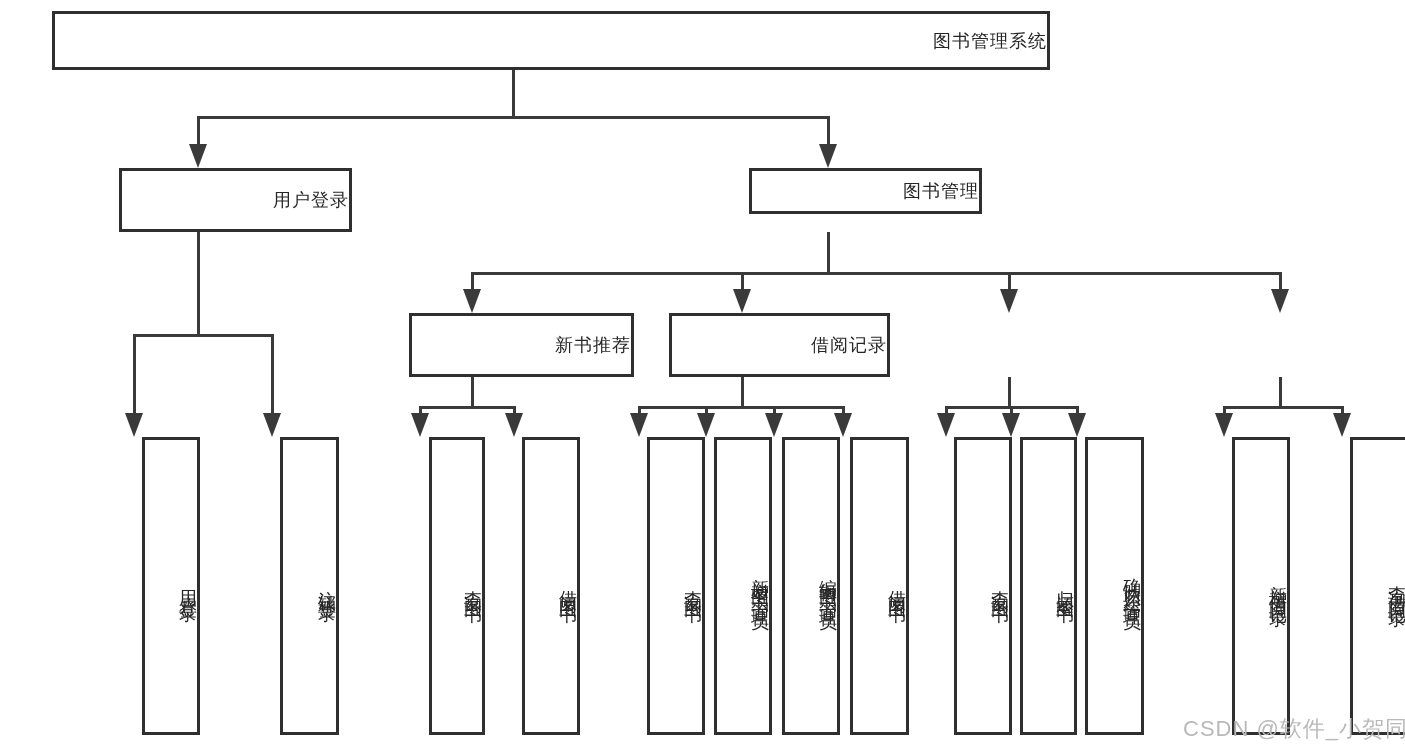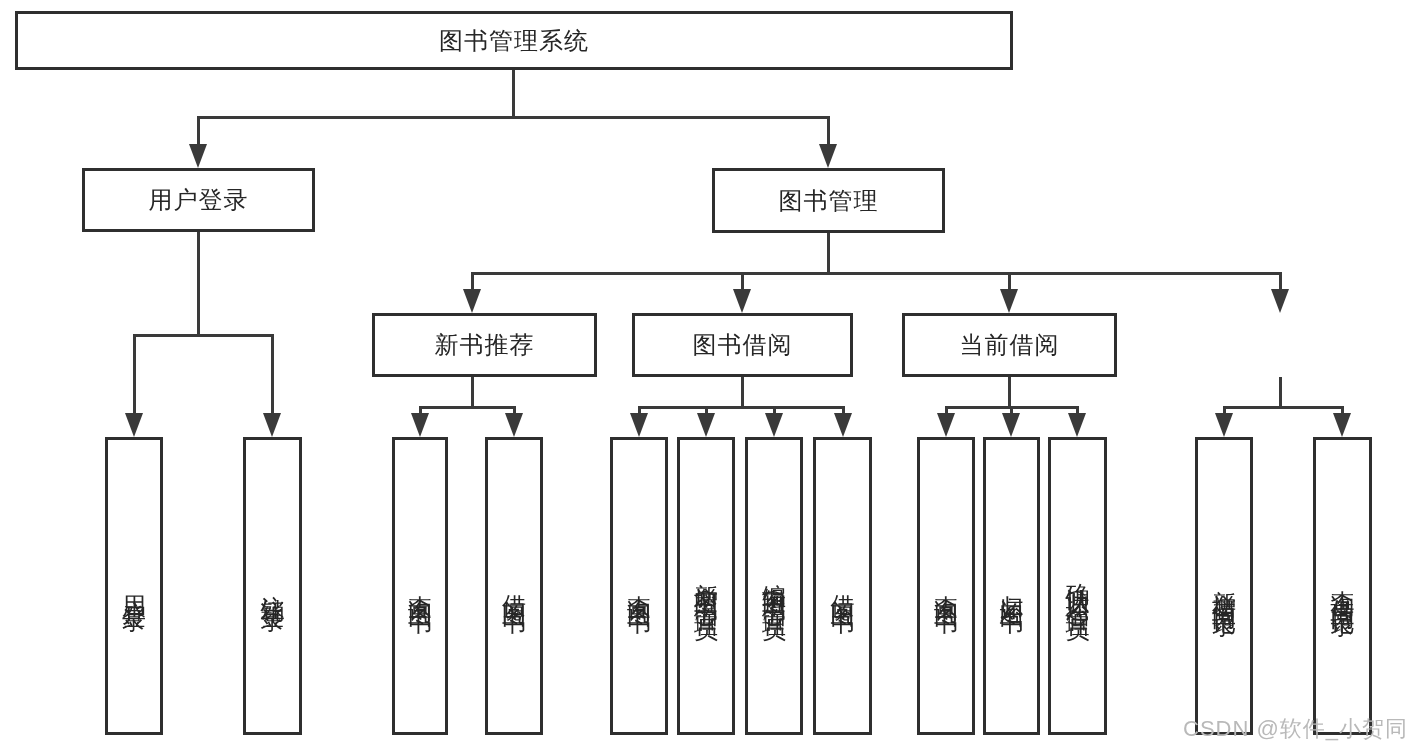--- a/index.html
+++ b/index.html
@@ -17,25 +17,26 @@
     width: 1405px;
     height: 747px;
     background: var(--bg);
   }
   .box {
     position: absolute;
     border: 3px solid var(--border);
     background: var(--bg);
     display: flex;
     align-items: center;
-    justify-content: center;
+    justify-content: flex-end;
     color: var(--text);
-    font-size: 24px;
+    font-size: 18px;
     letter-spacing: 1px;
     z-index: 2;
+    margin-left: 37px;
   }
   .box .lbl { white-space: nowrap; }
   .box.v .lbl {
     writing-mode: vertical-rl;
     text-orientation: mixed;
     letter-spacing: 5px;
     white-space: normal;
     line-height: 1;
   }
   .vl, .hl {
@@ -68,32 +69,29 @@
 
 <div class="canvas">
 
   <div class="box" style="left:15px;top:11px;width:998px;height:59px">
     <span class="lbl">图书管理系统</span>
   </div>
 
   <div class="box" style="left:82px;top:168px;width:233px;height:64px">
     <span class="lbl">用户登录</span>
   </div>
-  <div class="box" style="left:712px;top:168px;width:233px;height:65px">
+  <div class="box" style="left:712px;top:168px;width:233px;height:46px">
     <span class="lbl">图书管理</span>
   </div>
 
   <div class="box" style="left:372px;top:313px;width:225px;height:64px">
     <span class="lbl">新书推荐</span>
   </div>
   <div class="box" style="left:632px;top:313px;width:221px;height:64px">
-    <span class="lbl">图书借阅</span>
-  </div>
-  <div class="box" style="left:902px;top:313px;width:215px;height:64px">
-    <span class="lbl">当前借阅</span>
+    <span class="lbl">借阅记录</span>
   </div>
 
   <div class="box v" style="left:105px;top:437px;width:58px;height:298px">
     <span class="lbl">用户登录</span>
   </div>
   <div class="box v" style="left:243px;top:437px;width:59px;height:298px">
     <span class="lbl">注销登录</span>
   </div>
 
   <div class="box v" style="left:392px;top:437px;width:56px;height:298px">

